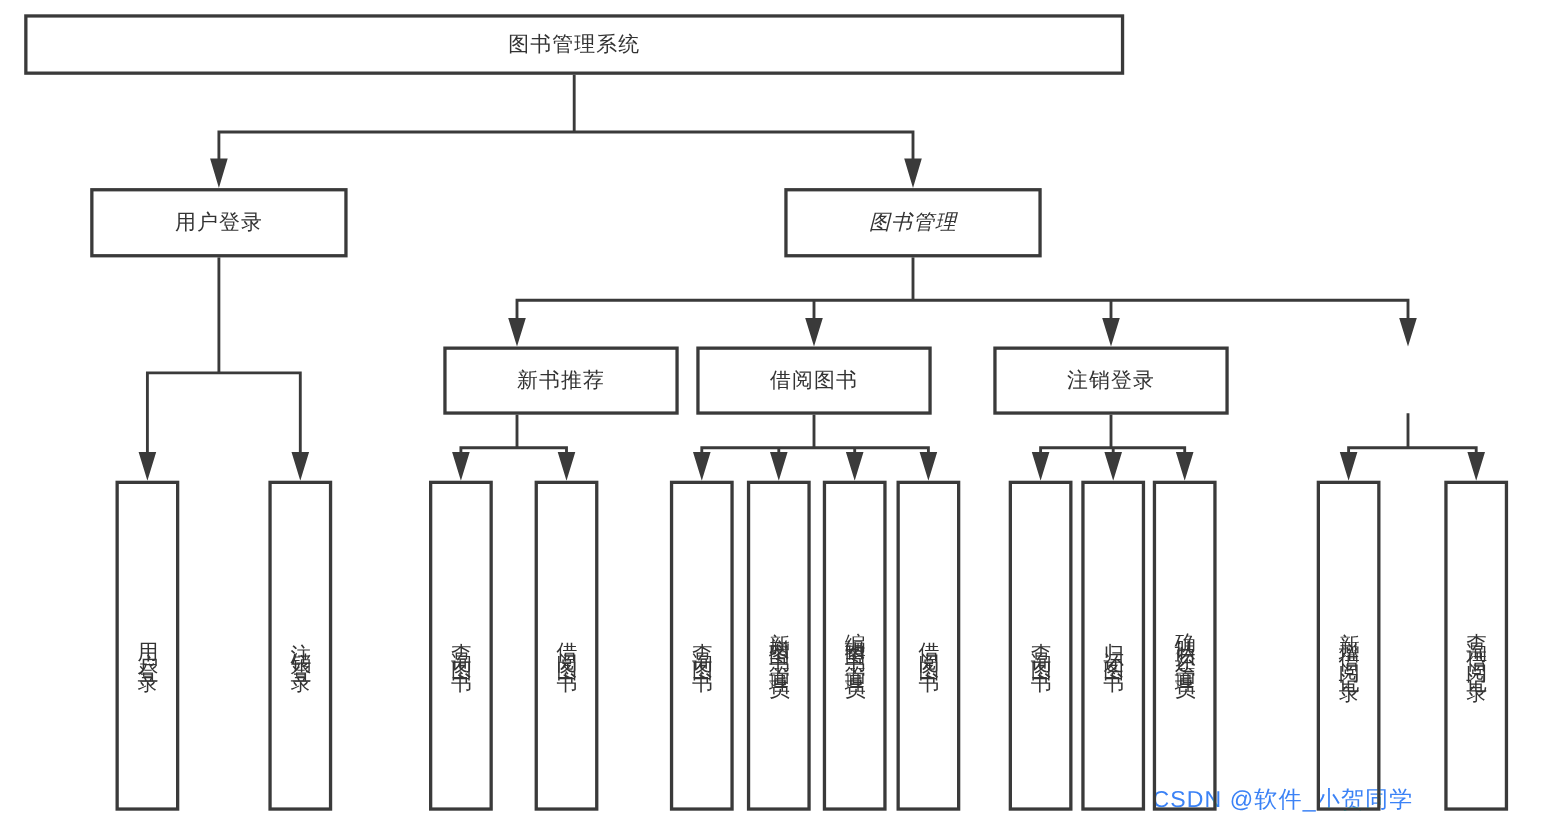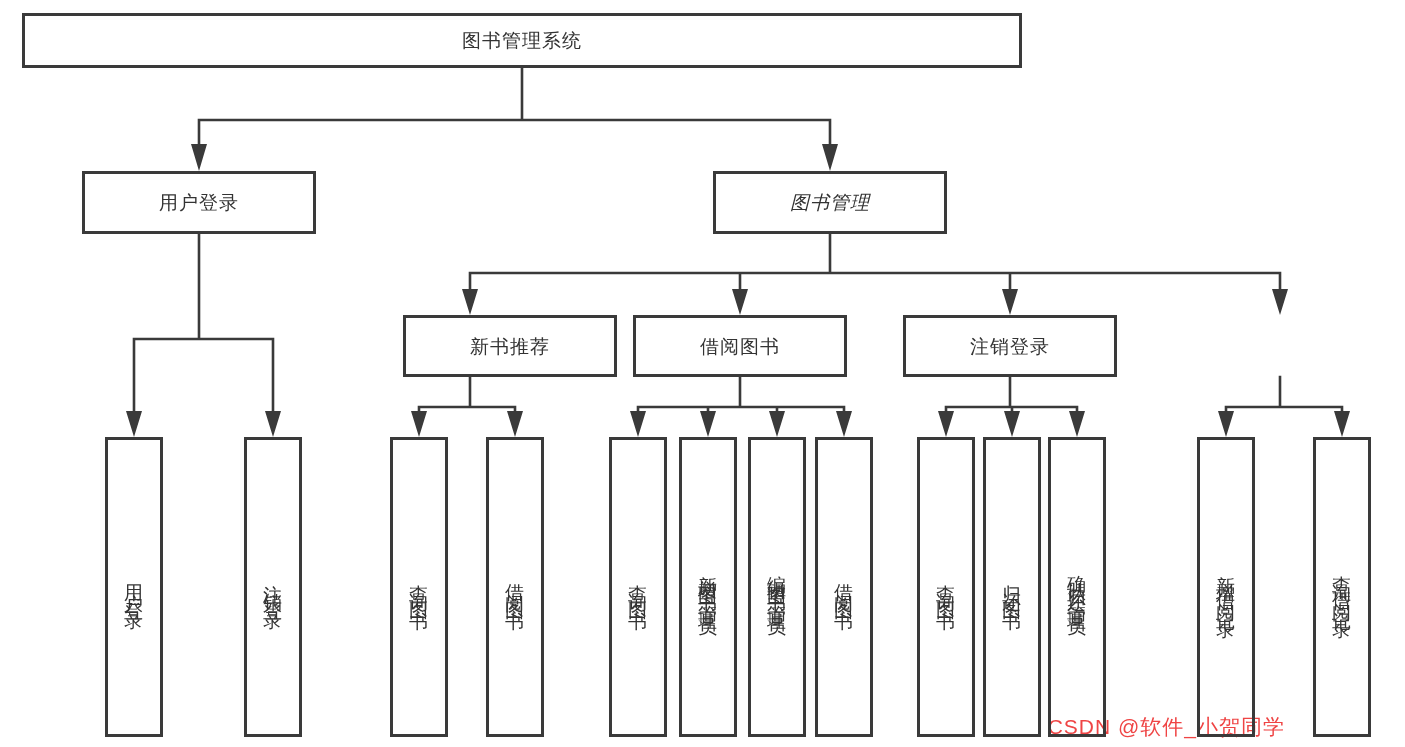--- a/index.html
+++ b/index.html
@@ -41,21 +41,21 @@
     white-space: nowrap;
   }
   .leaf.long .vtext { letter-spacing: 6px; }
   .watermark {
     position: absolute;
     right: 6px;
     bottom: 6px;
     z-index: 3;
     font-size: 21px;
     letter-spacing: 1px;
-    color: #ef4444;
+    color: #3b82f6;
     mix-blend-mode: darken;
     white-space: nowrap;
   }
 </style>
 </head>
 <body>
 
 <div id="chart">
 
   <svg id="connectors" viewBox="0 0 1405 747" xmlns="http://www.w3.org/2000/svg">

